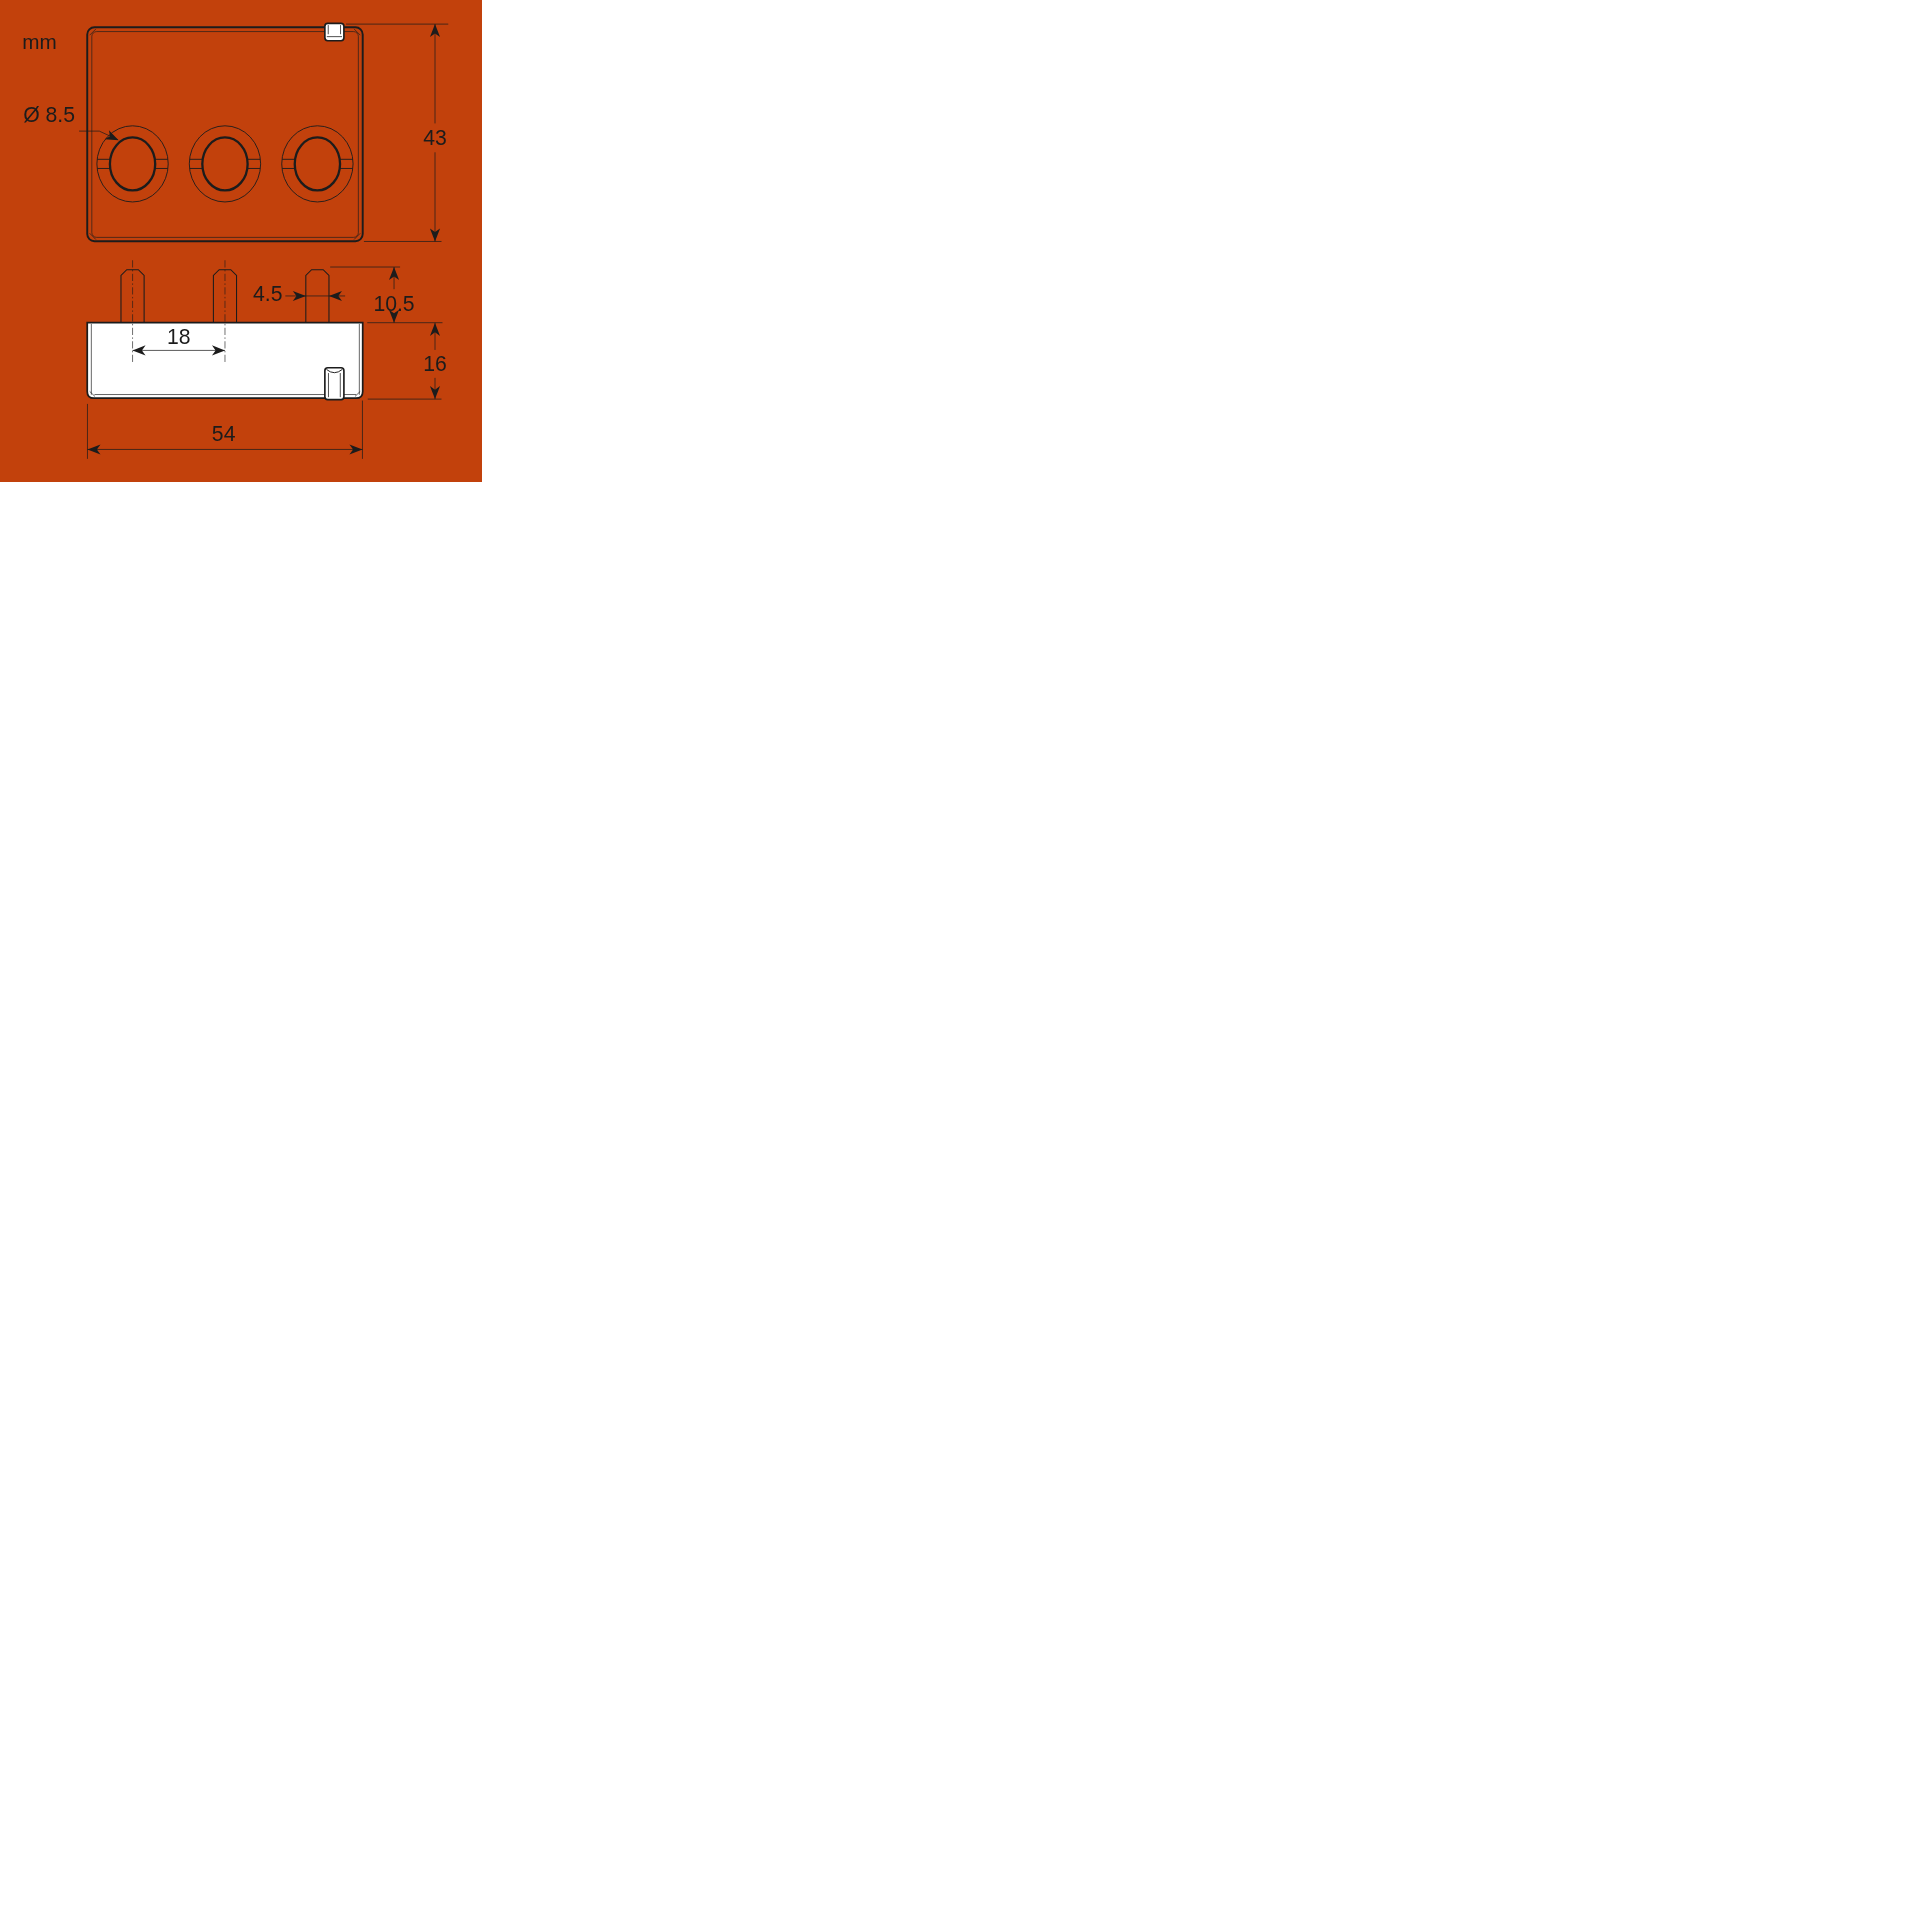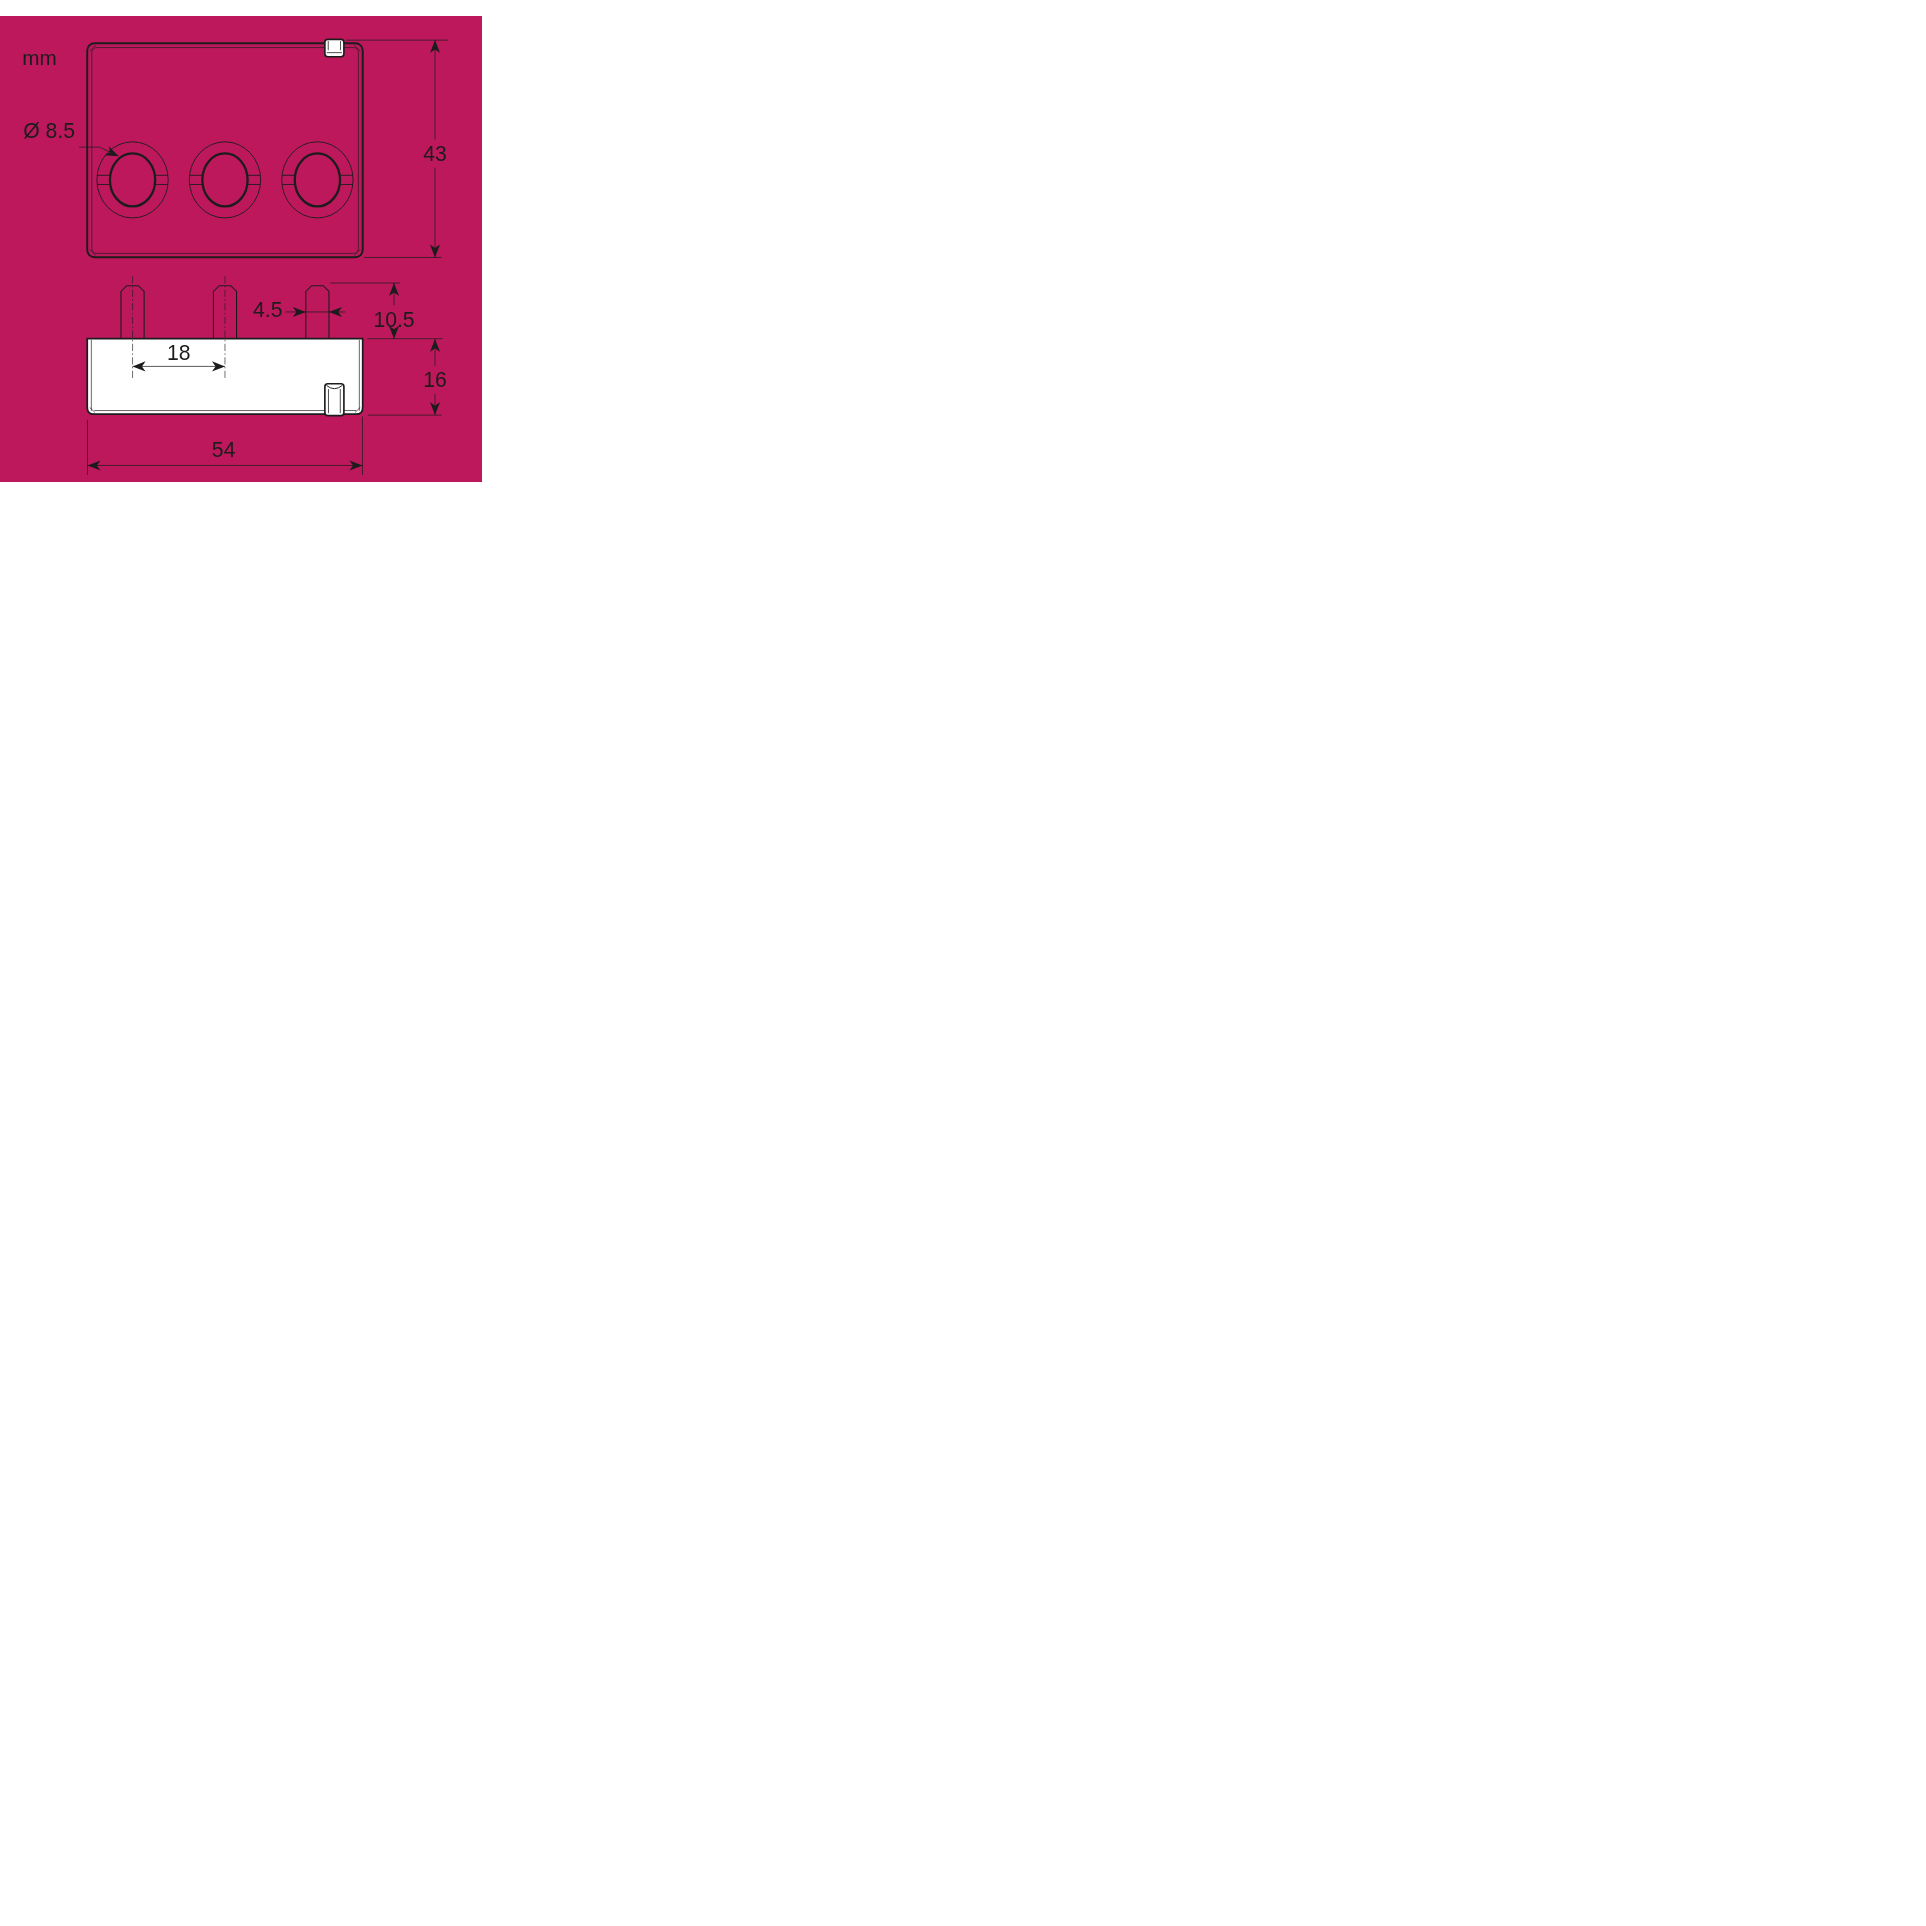--- a/index.html
+++ b/index.html
@@ -1,17 +1,17 @@
 <!DOCTYPE html>
 <html style="font-size:7.7px"><head>
 <meta charset="utf-8">
 <style>
   html,body{margin:0;padding:0;background:#ffffff;}
   body{width:482px;height:482px;font-family:"Liberation Sans", sans-serif;}
-  .stage{position:relative;width:482px;height:482px;background:#be185d;margin-top:16px;}
+  .stage{position:relative;width:482px;height:482px;background:#c2410c;}
   svg{display:block;}
   .dim-text{
     font-family:"Liberation Sans", sans-serif;
     font-size:44px;
     fill:#1c1c1c;
     dominant-baseline:central;
   }
   .units-text{
     font-family:"Liberation Sans", sans-serif;
     font-size:43px;

